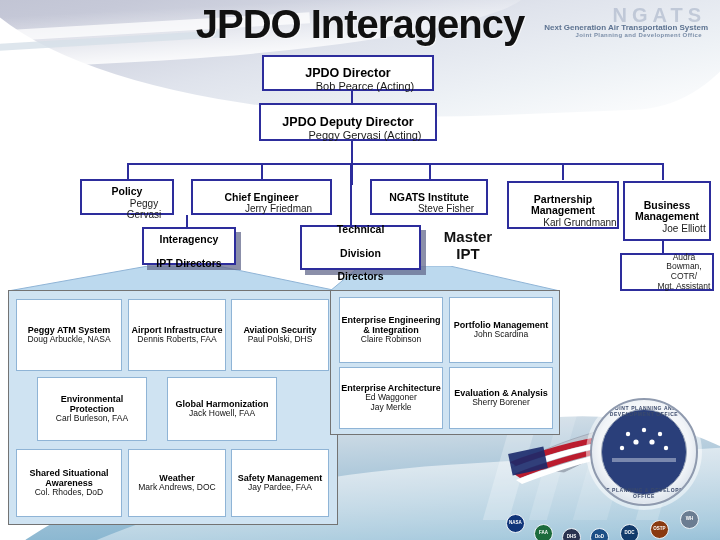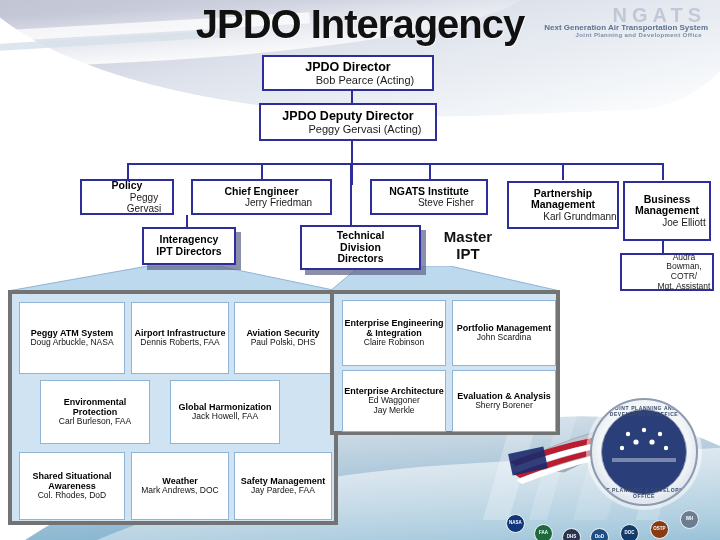--- a/index.html
+++ b/index.html
@@ -65,34 +65,34 @@
   .ln{position:absolute;background:#2d2d9c;}
   .lnv{width:2px;}
   .lnh{height:2px;}
 
   
   .box{
     position:absolute;background:#ffffff;border:2px solid #2d2d9c;
     display:flex;flex-direction:column;align-items:center;justify-content:center;
     text-align:center;line-height:1.12;box-sizing:border-box;
   }
-  .box .t{font-weight:bold;color:#000;}
+  .box .t{font-weight:bold;color:#000;margin-top:12px;}
   .box .s{color:#1a1a1a;margin-left:34px;}
   .box.sh{box-shadow:5px 5px 0 rgba(100,106,140,.75);}
 
   .b-top{font-size:12.5px;}
   .b-top .s{font-size:11px;font-weight:normal;}
   .b-row2{font-size:10.5px;}
   .b-row2 .s{font-size:10px;font-weight:normal;}
   .b-small{font-size:9px;}
   .b-small .s{font-size:8.5px;font-weight:normal;}
 
   
   .panel{
-    position:absolute;background:#cfe3f2;border:4px solid #737373;box-sizing:border-box;
+    position:absolute;background:#cfe3f2;border:1px solid #737373;box-sizing:border-box;
   }
   .panel-inner-box{
     position:absolute;background:#ffffff;border:1.5px solid #8fb4d6;box-sizing:border-box;
     display:flex;flex-direction:column;align-items:center;justify-content:center;
     text-align:center;line-height:1.15;font-size:9px;
   }
   .panel-inner-box .t{font-weight:bold;color:#000;}
   .panel-inner-box .s{font-weight:normal;color:#111;font-size:8.5px;}
 
   .funnel{position:absolute;}

